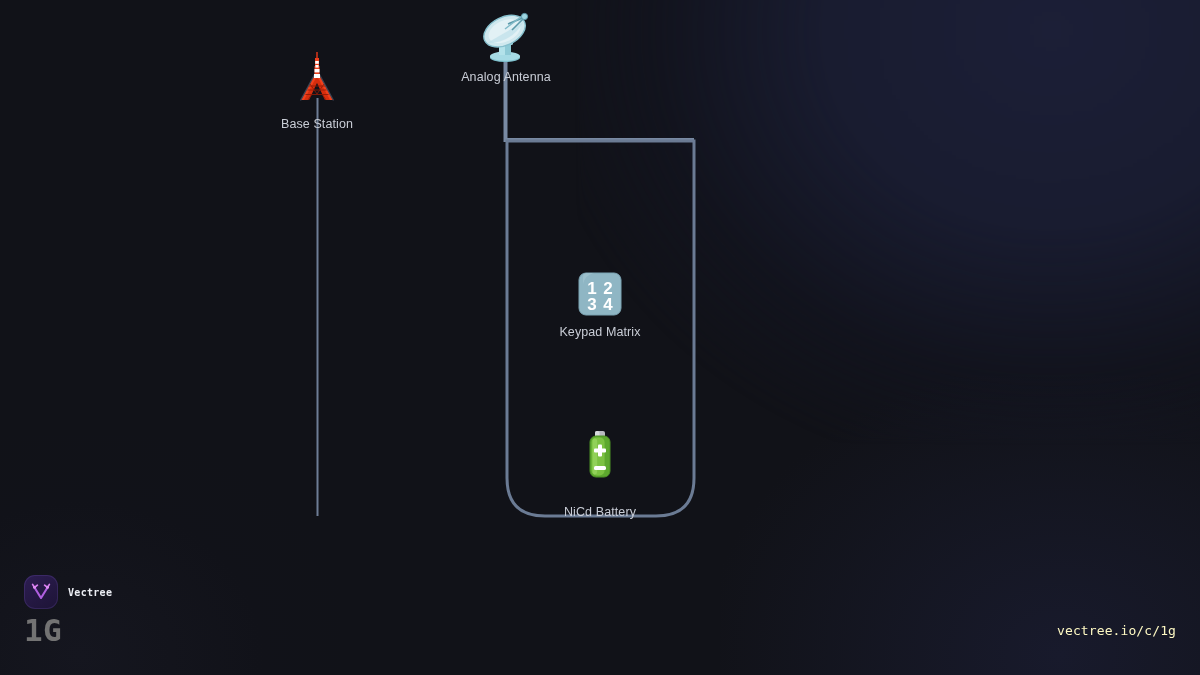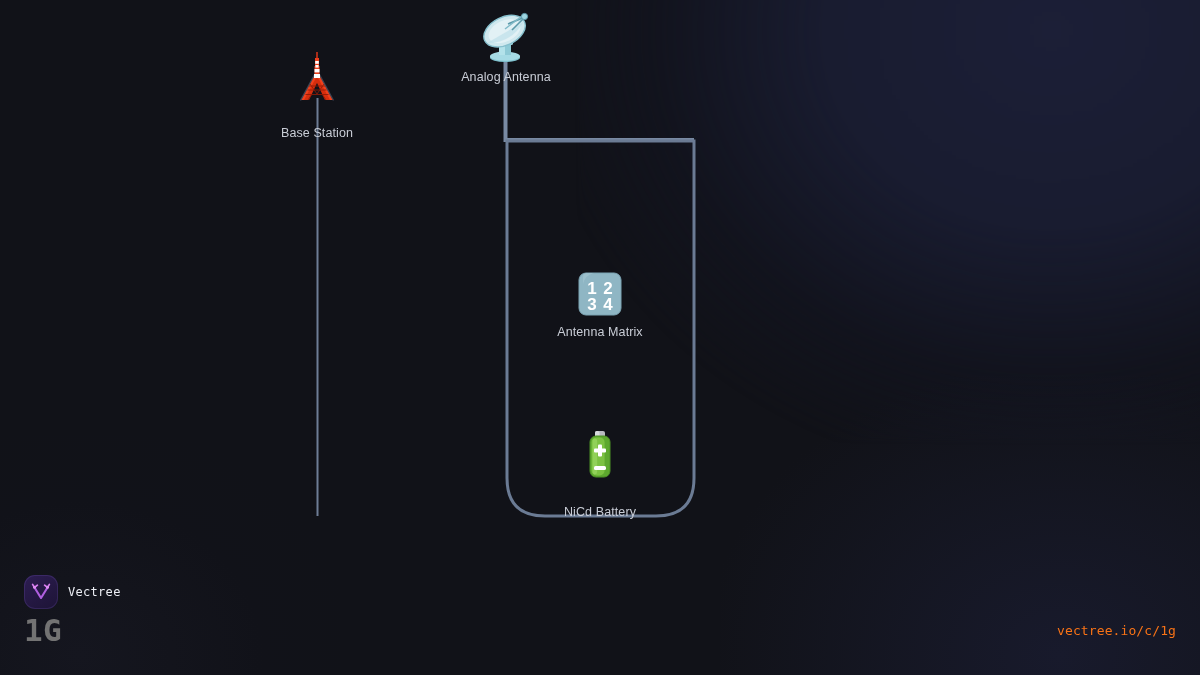--- a/index.html
+++ b/index.html
@@ -51,51 +51,51 @@
     margin-top:4px;
     font-size:12.5px;
     color:#c9cdd6;
     letter-spacing:.1px;
     white-space:nowrap;
     text-align:center;
   }
 
   
   #node-base-station { left:242px; top:52px; }
-  #node-base-station .label { margin-top:20px;text-align:right; }
+  #node-base-station .label { margin-top:11px;text-align:right; }
   #node-analog-antenna { left:431px; top:12px; }
   #node-analog-antenna .label { margin-top:2px;text-align:center; }
   #node-segment-display { left:525px; top:168px; }
   #node-keypad-matrix  { left:525px; top:271px; }
   #node-nicd-battery   { left:525px; top:429px;gap:18px; }
 
   
   .brand {
     position:absolute; left:24px; top:575px;
     display:flex; align-items:center; gap:10px;
   }
   .brand-logo {
     width:34px; height:34px; border-radius:11px;
     background:linear-gradient(145deg,#2d1d53 0%,#241842 55%,#1d1436 100%);
     box-shadow:0 0 0 1px rgba(150,110,230,0.17) inset;
     display:flex; align-items:center; justify-content:center;
   }
   .brand-name {
     font-family:"DejaVu Sans Mono","Liberation Mono",monospace;
-    font-size:12px; font-weight:400; color:#eceef4; letter-spacing:.3px;
+    font-size:10px; font-weight:700; color:#eceef4; letter-spacing:.3px;
   }
   .short-code {
     position:absolute; left:24px; top:612px;
     font-family:"DejaVu Sans Mono","Liberation Mono",monospace;
     font-size:31px; font-weight:700; color:#737373; letter-spacing:.4px;
   }
   .url {
     position:absolute; right:24px; top:623px;
     font-family:"DejaVu Sans Mono","Liberation Mono",monospace;
-    font-size:13px; color:#f97316; letter-spacing:.1px;
+    font-size:13px; color:#fef9c3; letter-spacing:.1px;
   }
 </style>
 </head>
 <body>
 
 <div id="stage">
 
   <div class="bg-base"></div>
   <div class="glow-tr"></div>
   <div class="glow-br"></div>
@@ -174,21 +174,21 @@
         <rect x="2" y="2" width="42" height="42" rx="7" fill="none" stroke="#7da5b4" stroke-width="1"></rect>
         <path d="M9 2 h8 q-9 2 -11 11 v-6 q0 -5 3 -5 z" fill="#a8c9d4" opacity=".55"></path>
         <g fill="#ffffff" font-family="Liberation Sans, sans-serif" font-size="17" font-weight="700" text-anchor="middle">
           <text x="15" y="23">1</text>
           <text x="31" y="23">2</text>
           <text x="15" y="39">3</text>
           <text x="31" y="39">4</text>
         </g>
       </svg>
     </span>
-    <span class="label">Antenna Matrix</span>
+    <span class="label">Keypad Matrix</span>
   </div>
 
   <div class="node" id="node-nicd-battery">
     <span class="glyph">
       <svg width="36" height="50" viewBox="0 0 36 50">
 
         <rect x="13" y="2" width="10" height="7" rx="2" fill="#b9bcc0"></rect>
         <rect x="13" y="2" width="4.5" height="7" rx="2" fill="#d7dadd"></rect>
 
         <rect x="8" y="7" width="20" height="41" rx="6" fill="#5da82e"></rect>

